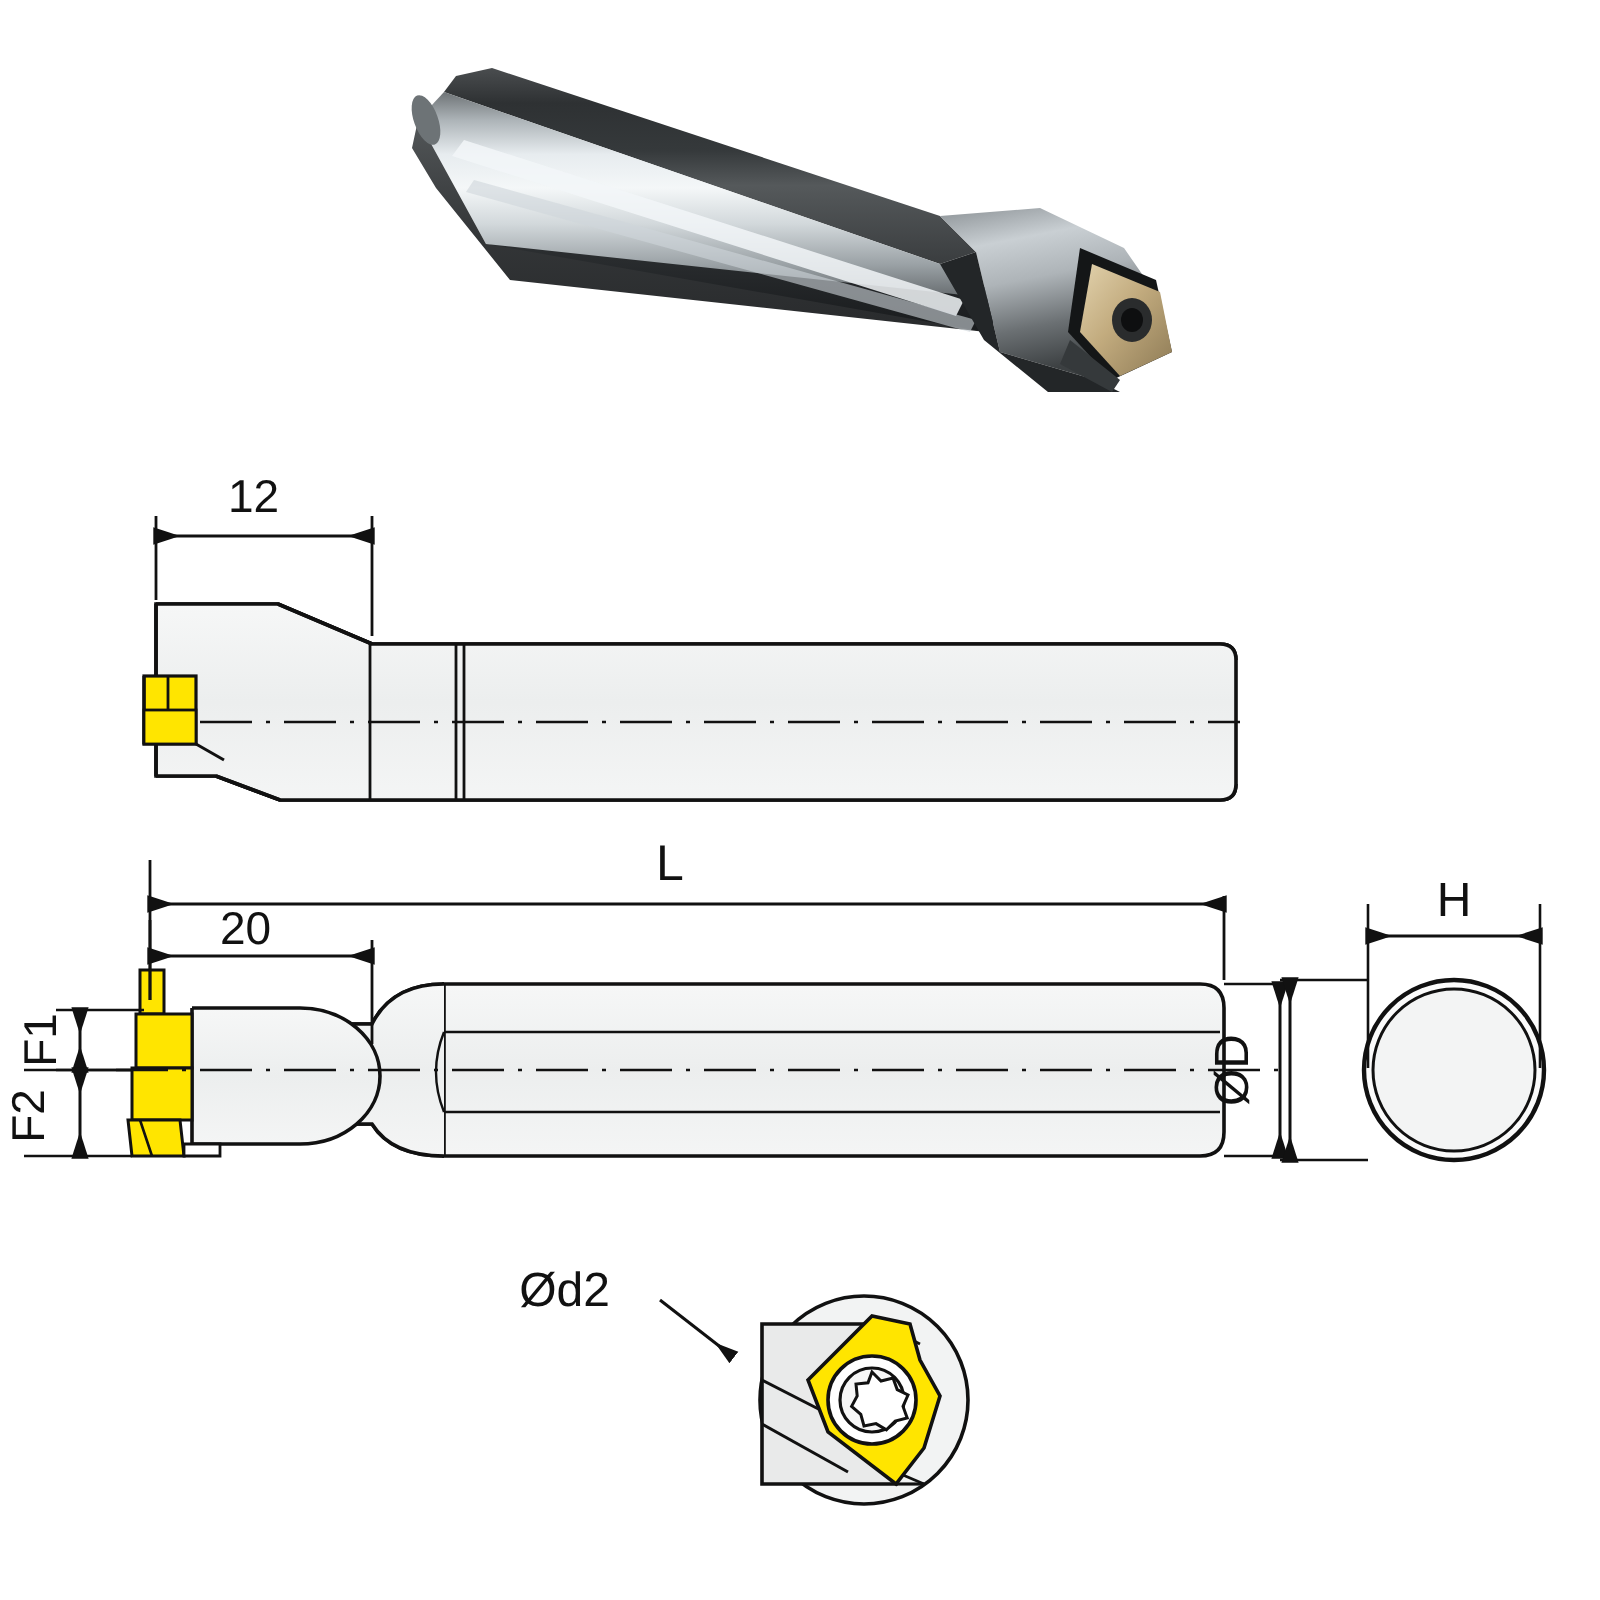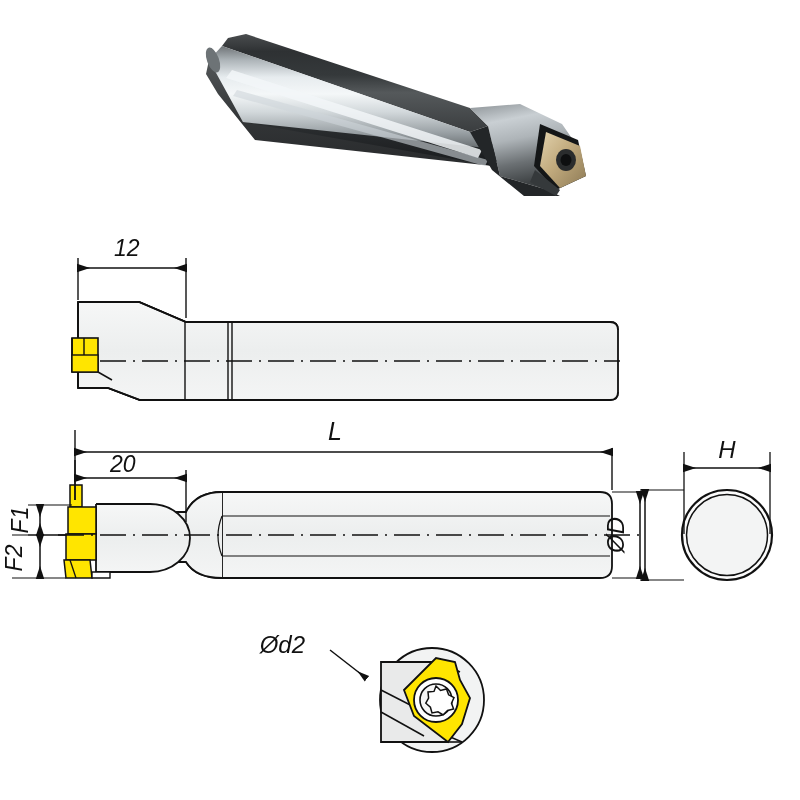--- a/index.html
+++ b/index.html
@@ -1,18 +1,18 @@
 <!DOCTYPE html>
 <html><head>
 <meta charset="utf-8">
 <style>
   html,body{margin:0;padding:0;background:#ffffff;}
   body{width:800px;height:800px;position:relative;overflow:hidden;
        font-family:"Liberation Sans",sans-serif;color:#1a1a1a;}
-  .stage{position:absolute;left:0;top:0;width:800px;height:800px;font-style:italic;}
+  .stage{position:absolute;left:0;top:0;width:800px;height:800px;}
   svg{display:block;}
   .dimtext{font-family:"Liberation Sans",sans-serif;font-weight:400;fill:#111111;}
 </style>
 </head>
 <body>
 
 <div class="stage">
 <svg width="800" height="800" viewBox="0 0 800 800" xmlns="http://www.w3.org/2000/svg">
 
   <defs>

